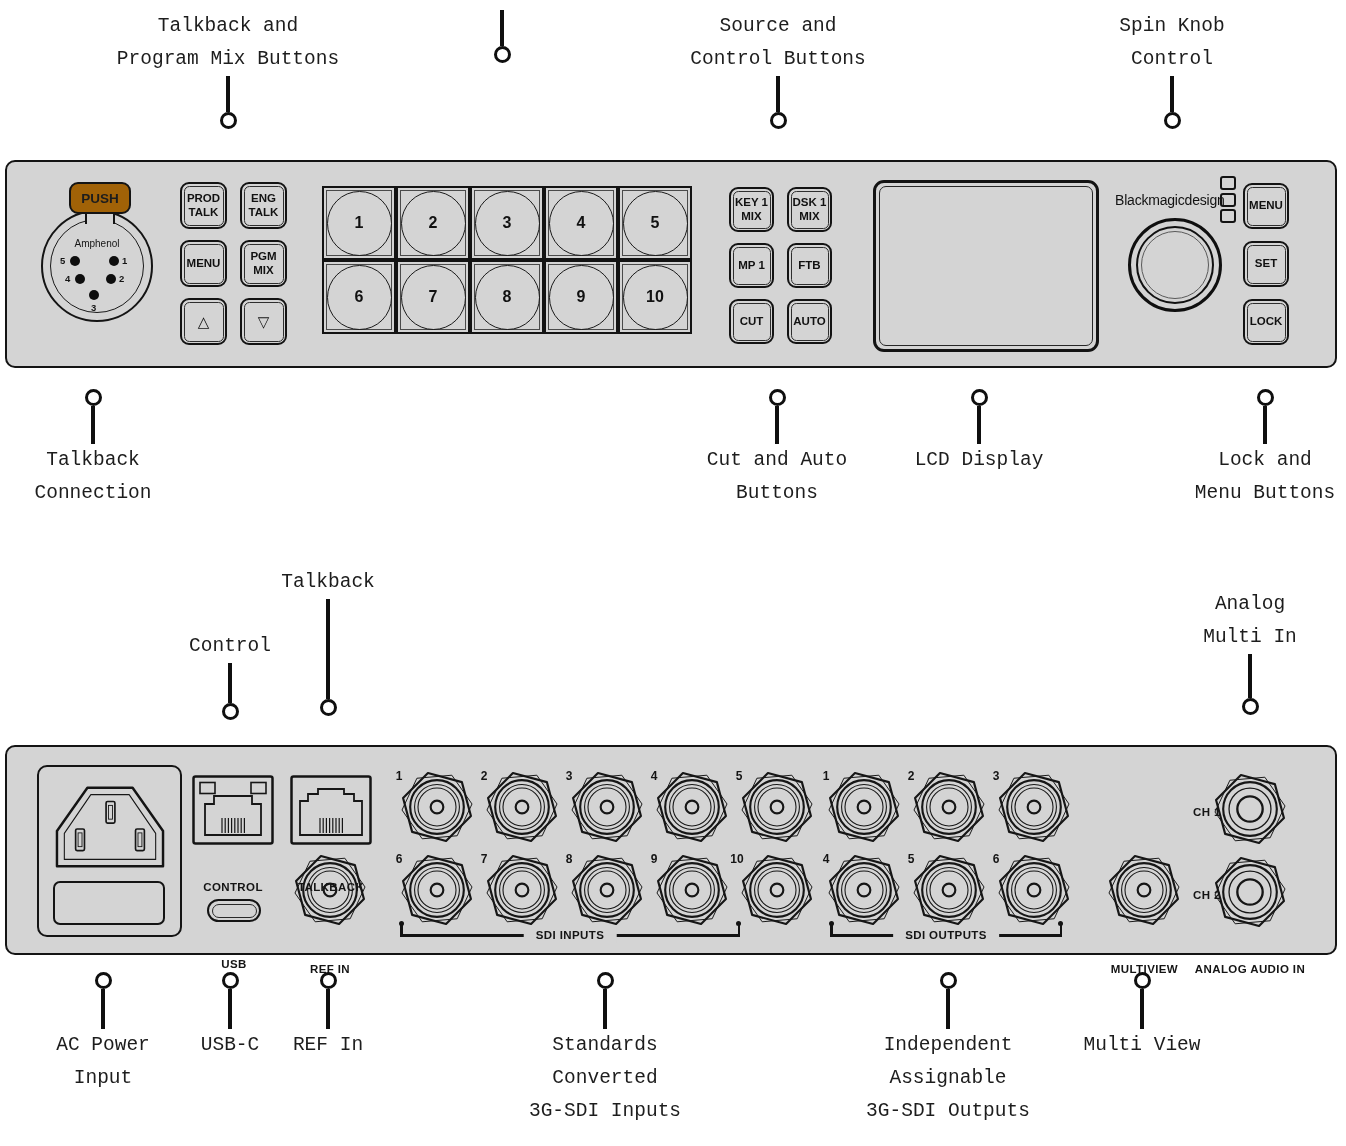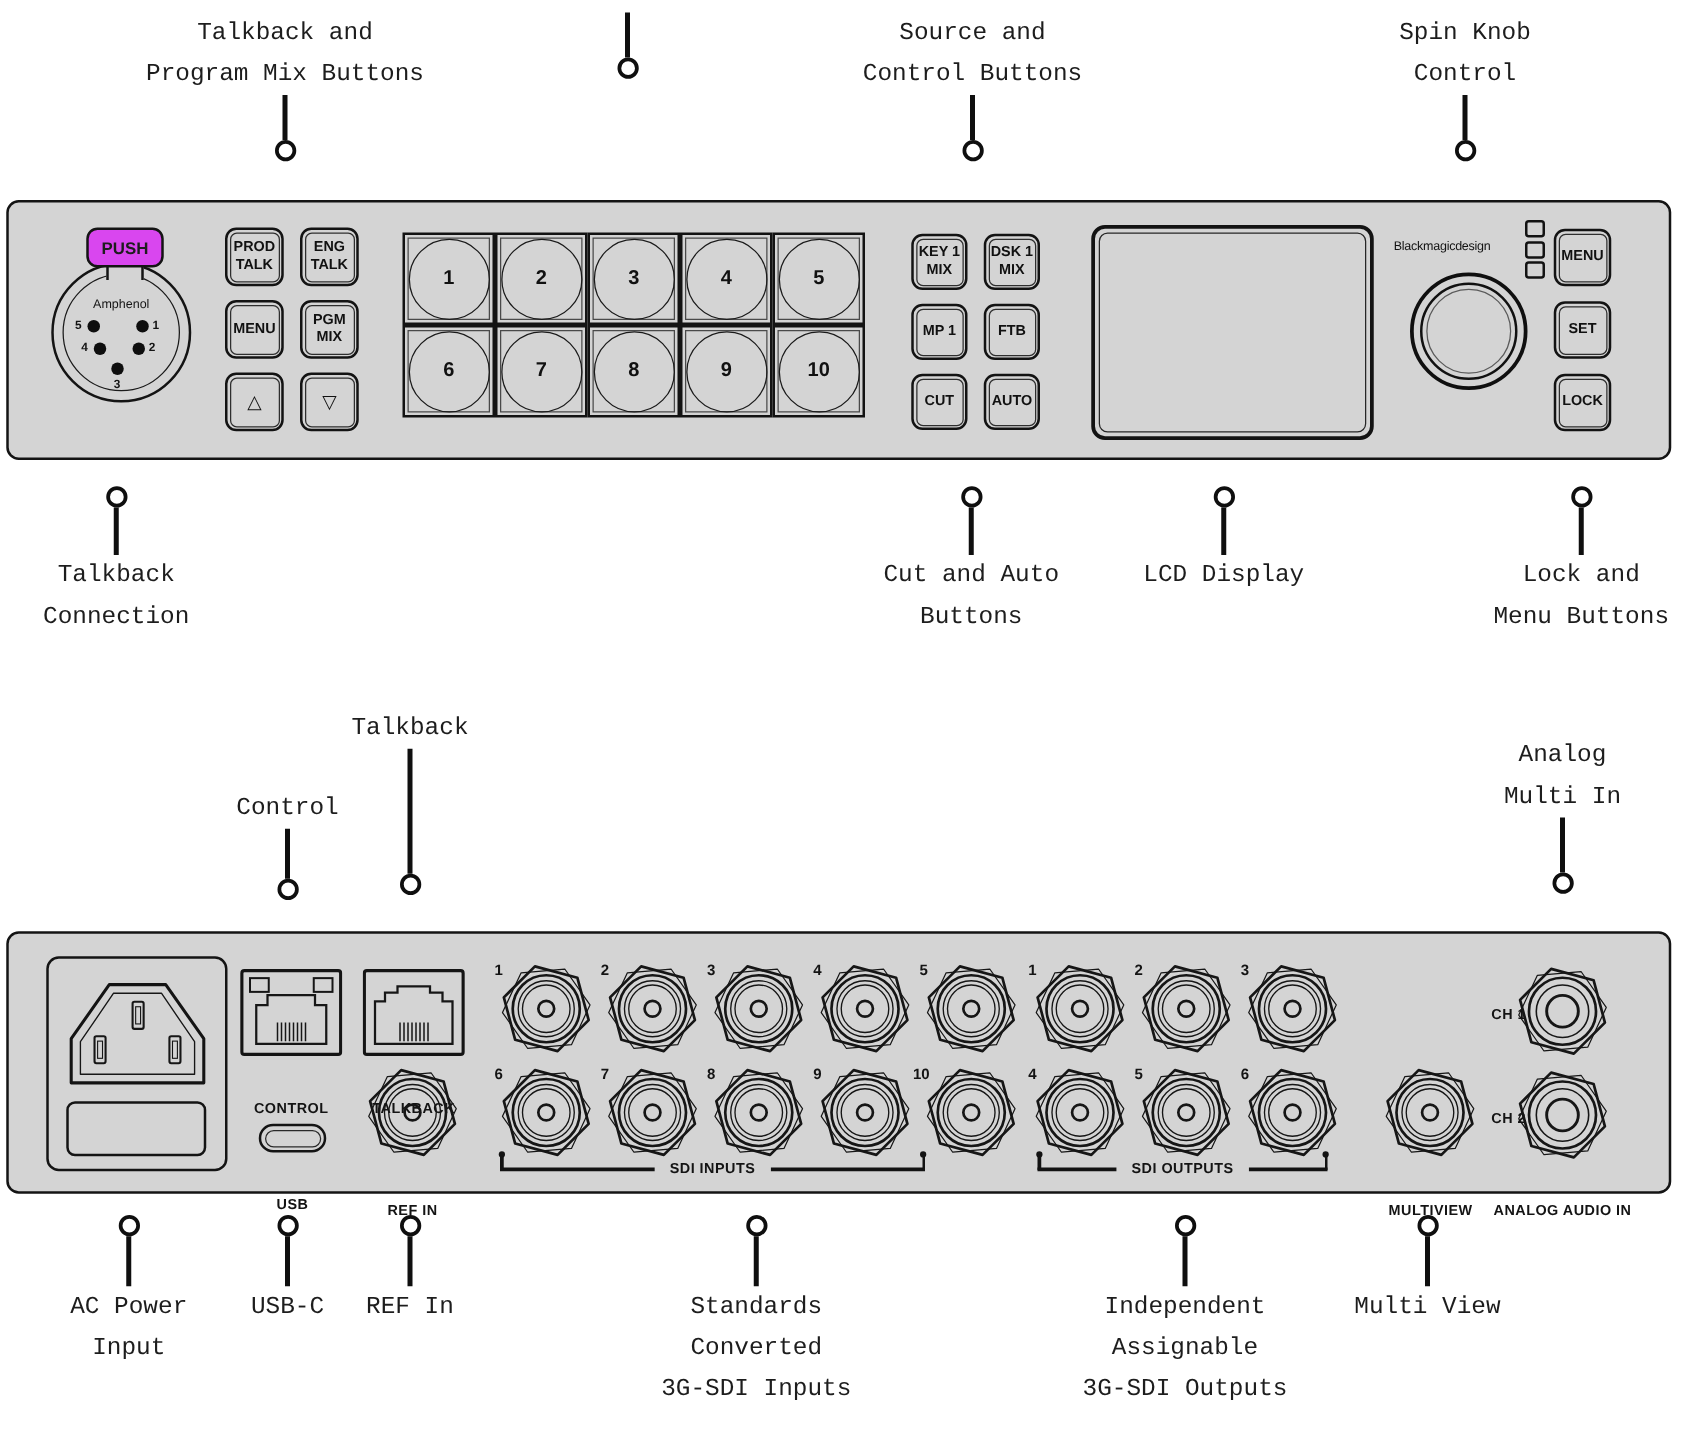--- a/index.html
+++ b/index.html
@@ -38,37 +38,37 @@
   .srcgrid{position:absolute;left:315px;top:24px;display:grid;
            grid-template-columns:repeat(5,74px);grid-auto-rows:74px;}
   .src{position:relative;border:2.5px solid #131313;box-sizing:border-box;
        display:flex;align-items:center;justify-content:center;}
   .src::before{content:"";position:absolute;inset:2px;border:1.1px solid #4a4a4a;}
   .src::after{content:"";position:absolute;inset:2.5px;border:1.4px solid #1a1a1a;border-radius:50%;}
   .src span{position:relative;z-index:2;font-weight:bold;font-size:16px;color:#111;}
 
   
   .xlr{position:absolute;left:28px;top:12px;width:130px;height:180px;}
-  .xlr-tab{position:absolute;left:34px;top:8px;width:58px;height:28px;background:#d946ef;
+  .xlr-tab{position:absolute;left:34px;top:8px;width:58px;height:28px;background:#a16207;
            border:2.5px solid #141414;border-radius:9px;z-index:3;display:flex;align-items:center;
            justify-content:center;font-weight:bold;font-size:13.5px;}
   .xlr-neck{position:absolute;left:50px;top:34px;width:26px;height:16px;background:#d4d4d4;
             border-left:2.5px solid #141414;border-right:2.5px solid #141414;z-index:2;}
   .xlr-outer{position:absolute;left:6px;top:36px;width:112px;height:112px;border:2.5px solid #141414;
              border-radius:50%;box-sizing:border-box;}
   .xlr-inner{position:absolute;inset:7px;border:1.5px solid #1a1a1a;border-radius:50%;}
   .xlr-brand{position:absolute;left:6px;top:64px;width:112px;text-align:center;font-size:10px;color:#161616;}
   .pin{position:absolute;width:10px;height:10px;background:#0e0e0e;border-radius:50%;}
   .pinlbl{position:absolute;font-size:9.5px;font-weight:bold;color:#141414;}
 
   
   .lcd{position:absolute;left:866px;top:18px;width:226px;height:172px;border:3px solid #131313;
        border-radius:11px;box-sizing:border-box;}
   .lcd::before{content:"";position:absolute;inset:3px;border:1.3px solid #262626;border-radius:7px;}
-  .bmlogo{position:absolute;left:1108px;top:30px;font-size:10px;color:#121212;letter-spacing:-0.2px;}
+  .bmlogo{position:absolute;left:1108px;top:30px;font-size:14px;color:#121212;letter-spacing:-0.2px;}
   .bmsquares{position:absolute;left:1213px;top:14px;}
   .bmsq{width:12px;height:10px;border:2.2px solid #131313;border-radius:3px;margin-bottom:2.5px;}
   .knob{position:absolute;left:1121px;top:56px;width:94px;height:94px;border:3px solid #0f0f0f;
         border-radius:50%;box-sizing:border-box;display:flex;align-items:center;justify-content:center;}
   .knob-r2{width:78px;height:78px;border:2.2px solid #111;border-radius:50%;box-sizing:border-box;
            display:flex;align-items:center;justify-content:center;}
   .knob-r3{width:68px;height:68px;border:1.2px solid #5a5a5a;border-radius:50%;box-sizing:border-box;}
 
   
   .acmod{position:absolute;left:30px;top:18px;width:145px;height:172px;border:2.5px solid #141414;

